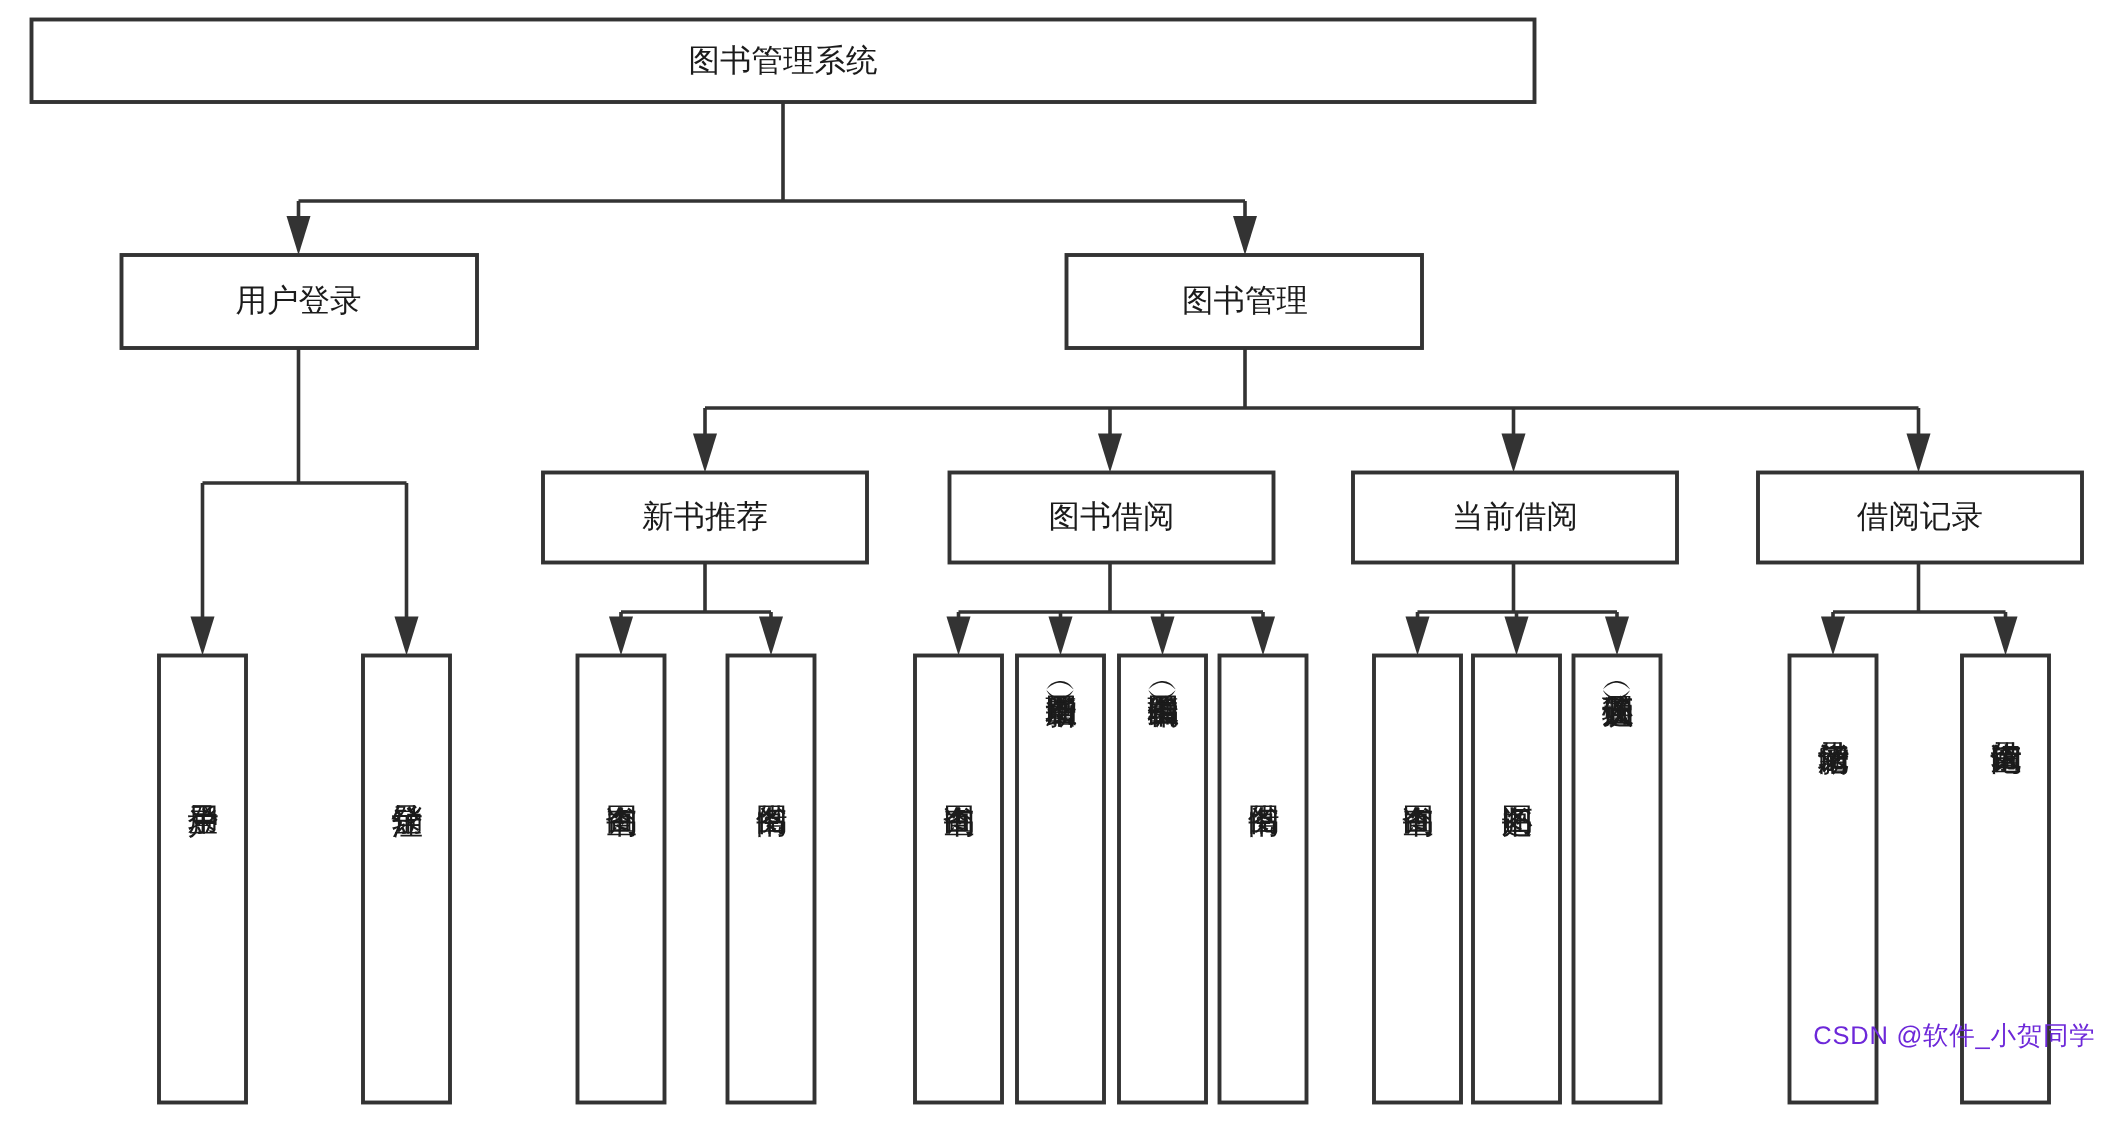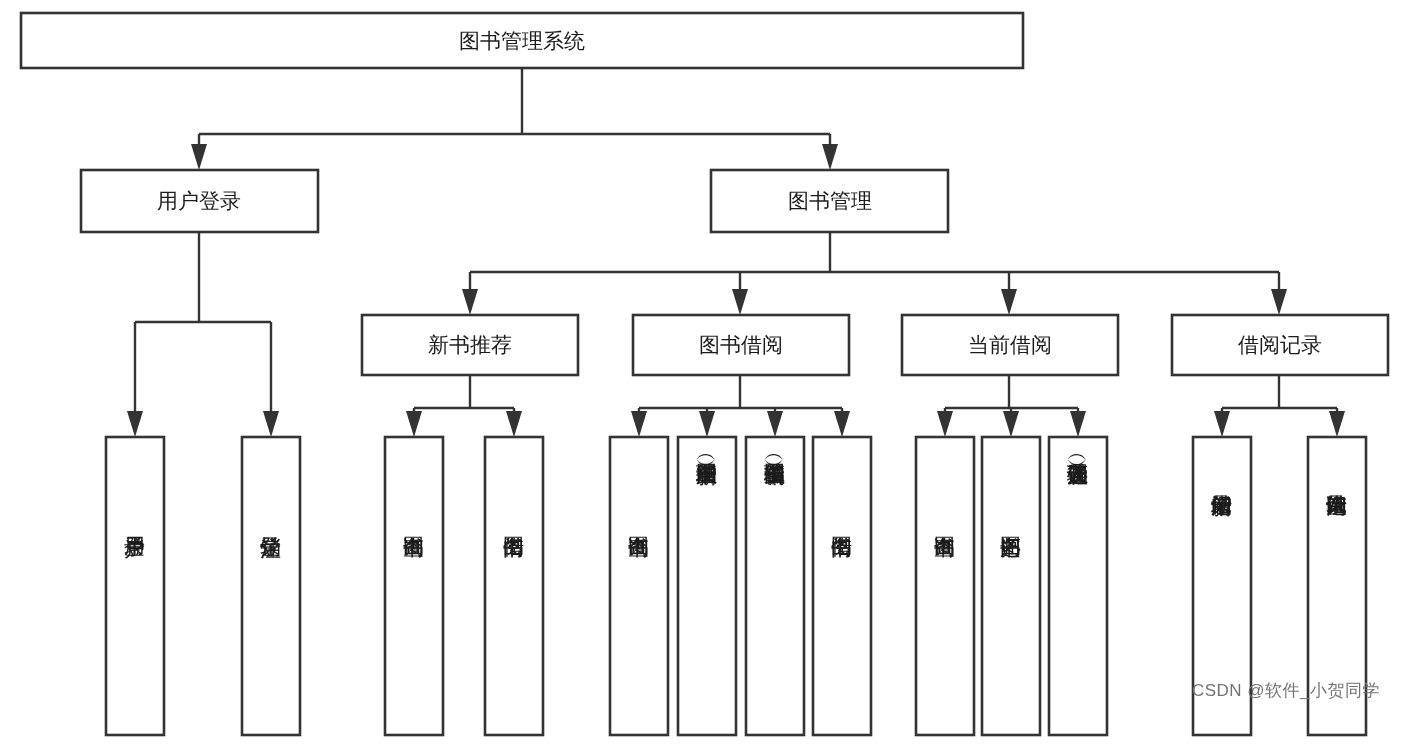--- a/index.html
+++ b/index.html
@@ -52,25 +52,25 @@
   .node-label-vertical {
     font-family: "Liberation Sans", "DejaVu Sans", sans-serif;
     fill: #1b1b1b;
     font-size: 21px;
     text-anchor: middle;
     writing-mode: vertical-rl;
     glyph-orientation-vertical: 0;
   }
   .watermark-text {
     position: absolute;
-    right: 25px;
+    right: 8px;
     bottom: 7px;
     font-family: "Liberation Sans", "DejaVu Sans", sans-serif;
     font-size: 17px;
-    color: #737373;
+    color: #6d28d9;
     letter-spacing: 0.5px;
     white-space: nowrap;
     user-select: none;
   }
 </style>
 </head>
 <body>
 
 <div id="diagram-root">
   <svg class="flow" viewBox="0 0 1405 747" xmlns="http://www.w3.org/2000/svg">

